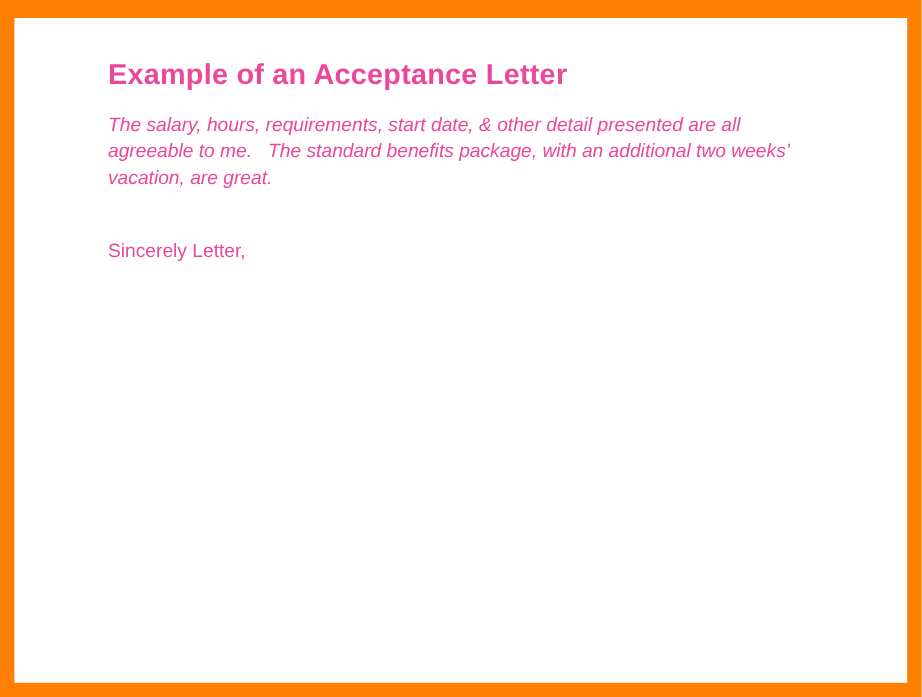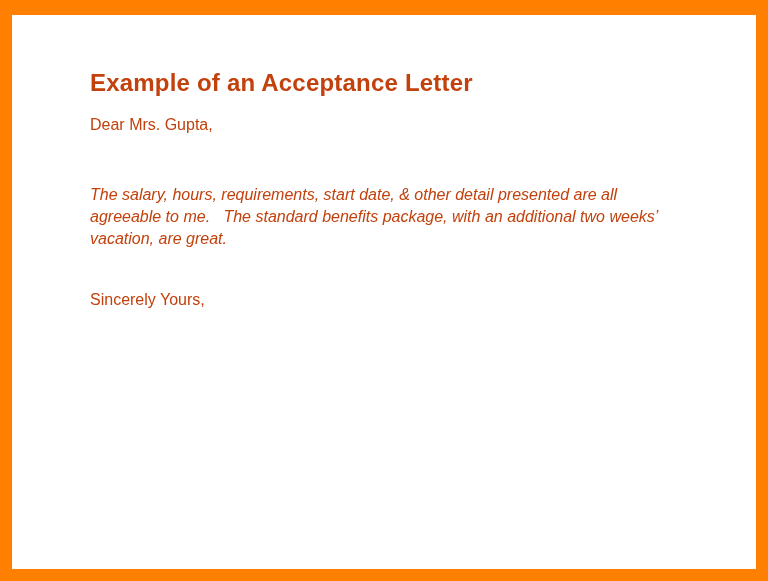--- a/index.html
+++ b/index.html
@@ -24,22 +24,22 @@
   .page {
     position: absolute;
     top: 15px;
     left: 12px;
     right: 12px;
     bottom: 12px;
     background: #ffffff;
   }
 
   .letter-content {
-    padding: 53px 78px 0 78px;
-    color: #c2410c;
+    padding: 33px 78px 0 78px;
+    color: #ec4899;
   }
 
   .letter-title {
     font-size: 24px;
     line-height: 30px;
     font-weight: bold;
     letter-spacing: 0.2px;
     margin-bottom: 16px;
     white-space: pre-wrap;
   }
@@ -69,23 +69,22 @@
 </style>
 </head>
 <body>
 
 <div class="frame">
   <div class="page">
     <div class="letter-content">
 
       <h1 class="letter-title">Example of an Acceptance Letter</h1>
 
-      <p class="letter-text salutation">Dear Mrs. Gupta,</p>
 
 
 
       <p class="letter-text para-3">The salary, hours, requirements, start date, &amp; other detail presented are all agreeable to me.   The standard benefits package, with an additional two weeks’ vacation, are great.</p>
 
-      <p class="letter-text closing">Sincerely Yours,</p>
+      <p class="letter-text closing">Sincerely Letter,</p>
 
     </div>
   </div>
 </div>
 
 </body></html>

